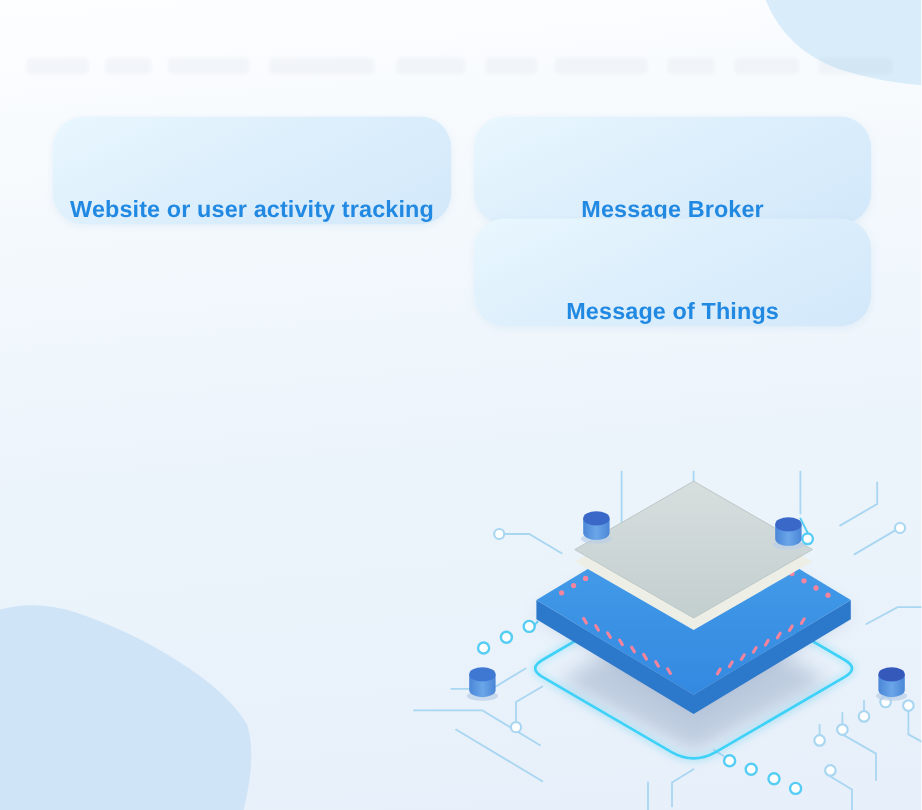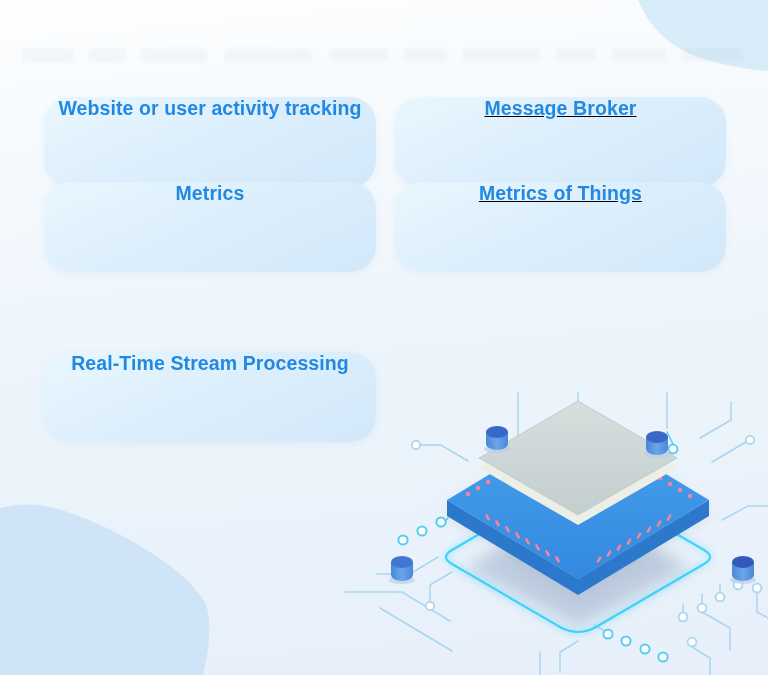--- a/index.html
+++ b/index.html
@@ -6,29 +6,29 @@
   body{font-family:"Liberation Sans","DejaVu Sans",sans-serif;}
   .stage{
     position:relative;width:768px;height:675px;overflow:hidden;
     background:linear-gradient(175deg,#fdfeff 0%,#f4f9fd 26%,#ecf4fb 55%,#e7f0fa 100%);
   }
   .bg-svg{position:absolute;left:0;top:0;width:768px;height:675px;z-index:1;display:block;}
   .cards{position:absolute;left:0;top:0;width:768px;height:675px;z-index:2;}
   .card{
     position:absolute;height:90px;border-radius:26px;
     background:linear-gradient(155deg,#e9f7fe 0%,#ddeffc 45%,#d2e8fa 100%);
-    display:flex;align-items:flex-start;justify-content:center;
+    display:flex;align-items:flex-end;justify-content:center;
     box-shadow:0 2px 6px rgba(130,170,210,0.10);
   }
   .card-label{
     color:#2289e2;font-weight:bold;font-size:19.5px;letter-spacing:0.1px;
     white-space:nowrap;
   }
   .col-l{left:44px;width:332px;}
-  .col-r{left:395px;width:331px;text-decoration:underline;}
+  .col-r{left:395px;width:331px;}
   .row-0{top:97px;} .row-1{top:182px;} .row-2{top:267px;} .row-3{top:352px;}
 </style>
 </head>
 <body>
 
 <div class="stage">
 
   <svg class="bg-svg" viewBox="0 0 768 675" aria-hidden="true">
     <defs>
       <linearGradient id="studBody" x1="0" y1="0" x2="1" y2="0">
@@ -210,26 +210,20 @@
           <ellipse cx="743" cy="562" rx="11" ry="6" fill="#3559bb"></ellipse>
         </g>
       </g>
     </g>
   </svg>
 
   <div class="cards">
     <div class="card col-l row-0">
       <span class="card-label">Website or user activity tracking</span>
     </div>
-    <div class="card col-l row-1">
-      <span class="card-label">Metrics</span>
-    </div>
-    <div class="card col-l row-3">
-      <span class="card-label">Real-Time Stream Processing</span>
-    </div>
     <div class="card col-r row-0">
       <span class="card-label">Message Broker</span>
     </div>
     <div class="card col-r row-1">
-      <span class="card-label">Metrics of Things</span>
+      <span class="card-label">Message of Things</span>
     </div>
   </div>
 </div>
 
 </body></html>

